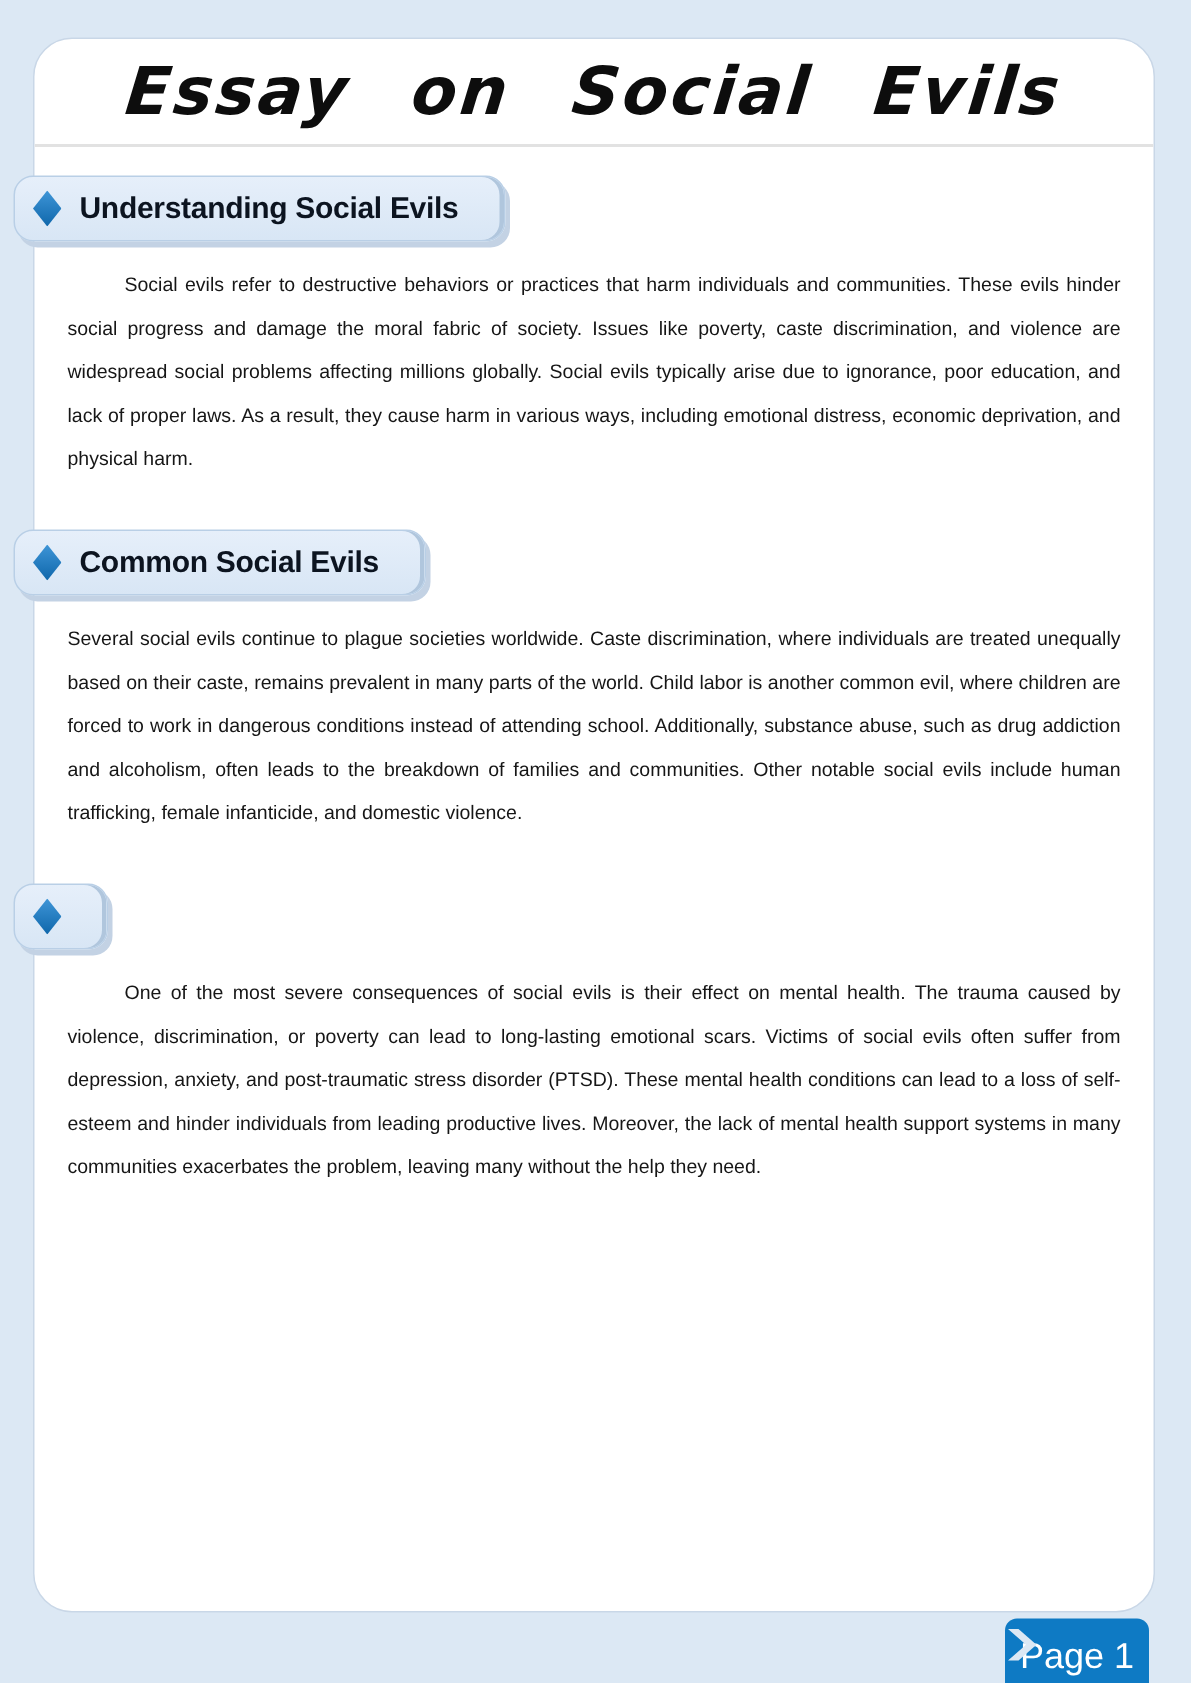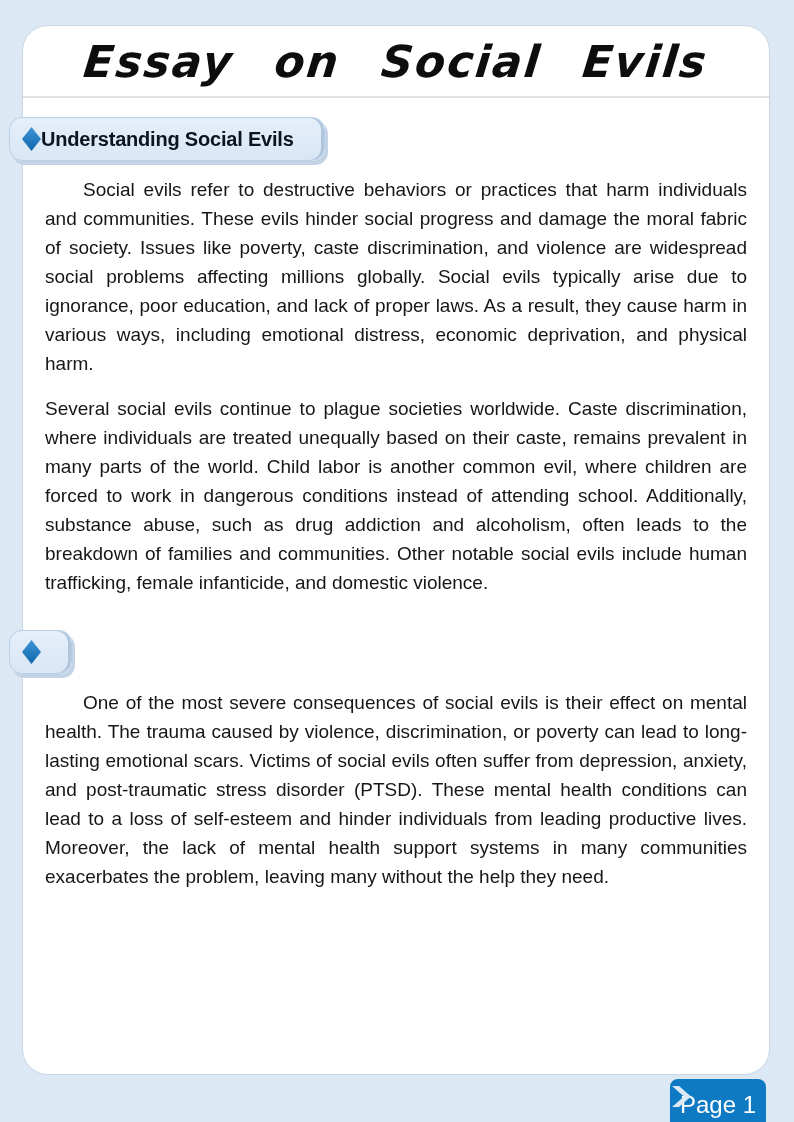--- a/index.html
+++ b/index.html
@@ -37,20 +37,21 @@
     transform:skewX(-6deg);
     white-space:nowrap;
   }
   .content {
     padding:2px 22px 0 22px;
   }
   .section-pill {
     position:relative;
     display:inline-flex;
     align-items:center;
+    gap:12px;
     margin:17px 0 10px -36px;
     padding:9px 30px 9px 12px;
     background:linear-gradient(180deg,#e6effa 0%,#d8e6f5 100%);
     border:1px solid #b9cfe6;
     border-radius:13px;
     box-shadow:3px 4px 0 #c3d2e4, inset -3px 0 0 #b0c6dd;
   }
   .diamond {
     width:19px; height:24px;
     background:linear-gradient(180deg,#3e95d7 0%,#0f67ab 100%);
@@ -58,21 +59,21 @@
     flex:0 0 auto;
   }
   .section-title {
     font-size:20px;
     font-weight:700;
     color:#0c1420;
     letter-spacing:-0.2px;
     white-space:nowrap;
   }
   .para {
-    font-size:19px;
+    font-size:13px;
     line-height:29px;
     color:#161616;
     text-align:justify;
     margin:4px 0 16px 0;
   }
   .para.indent { text-indent:38px; }
   .para .bold { font-weight:400; }
   .footer {
     position:absolute;
     left:0; bottom:0;
@@ -121,20 +122,24 @@
 
     <section>
       <div class="section-pill">
         <span class="diamond"></span>
         <h2 class="section-title">Understanding Social Evils</h2>
       </div>
       <p class="para indent"><span>Social evils refer to destructive behaviors or practices that harm individuals and communities. These evils hinder social progress and damage the moral fabric of society. Issues like poverty, caste discrimination, and violence are widespread social problems affecting millions globally. Social evils typically arise due to ignorance, poor education, and lack of proper laws. As a result, they cause harm in various ways, including emotional distress, economic deprivation, and physical harm.</span></p>
     </section>
 
     <section>
+      <div class="section-pill">
+        <span class="diamond"></span>
+        <h2 class="section-title">Common Social Evils</h2>
+      </div>
       <p class="para"><span>Several social evils continue to plague societies worldwide. </span><span class="bold">Caste discrimination</span><span>, where individuals are treated unequally based on their caste, remains prevalent in many parts of the world. </span><span class="bold">Child labor</span><span> is another common evil, where children are forced to work in dangerous conditions instead of attending school. Additionally, </span><span class="bold">substance abuse</span><span>, such as drug addiction and alcoholism, often leads to the breakdown of families and communities. Other notable social evils include human trafficking, female infanticide, and domestic violence.</span></p>
     </section>
 
     <section>
       <div class="section-pill">
         <span class="diamond"></span>
       </div>
       <p class="para indent"><span>One of the most severe consequences of social evils is their effect on mental health. The trauma caused by </span><span class="bold">violence</span><span>, </span><span class="bold">discrimination</span><span>, or </span><span class="bold">poverty</span><span> can lead to long-lasting emotional scars. Victims of social evils often suffer from </span><span class="bold">depression</span><span>, </span><span class="bold">anxiety</span><span>, and </span><span class="bold">post-traumatic stress disorder (PTSD)</span><span>. These mental health conditions can lead to a loss of self-esteem and hinder individuals from leading productive lives. Moreover, the lack of mental health support systems in many communities exacerbates the problem, leaving many without the help they need.</span></p>
     </section>
 

